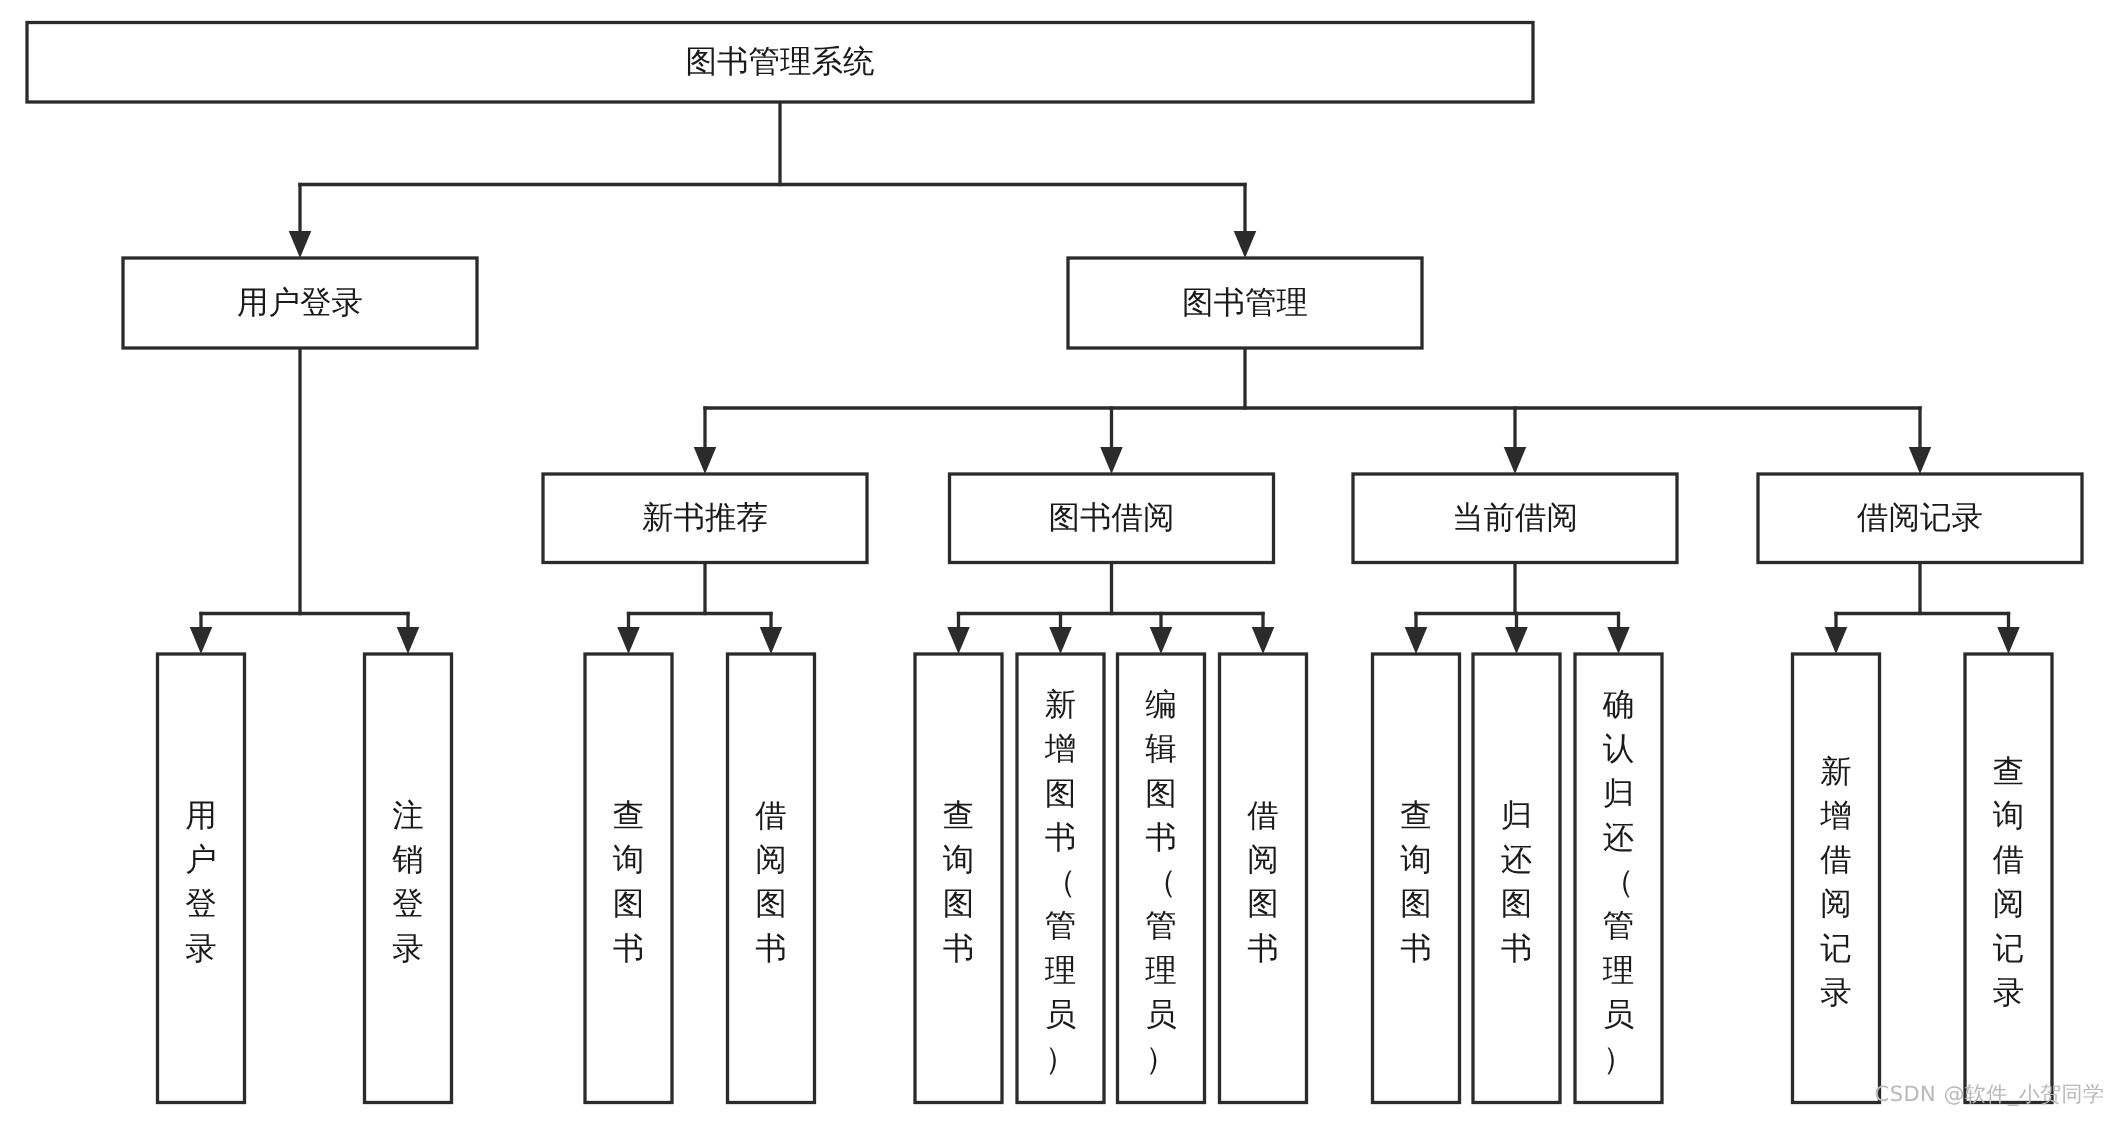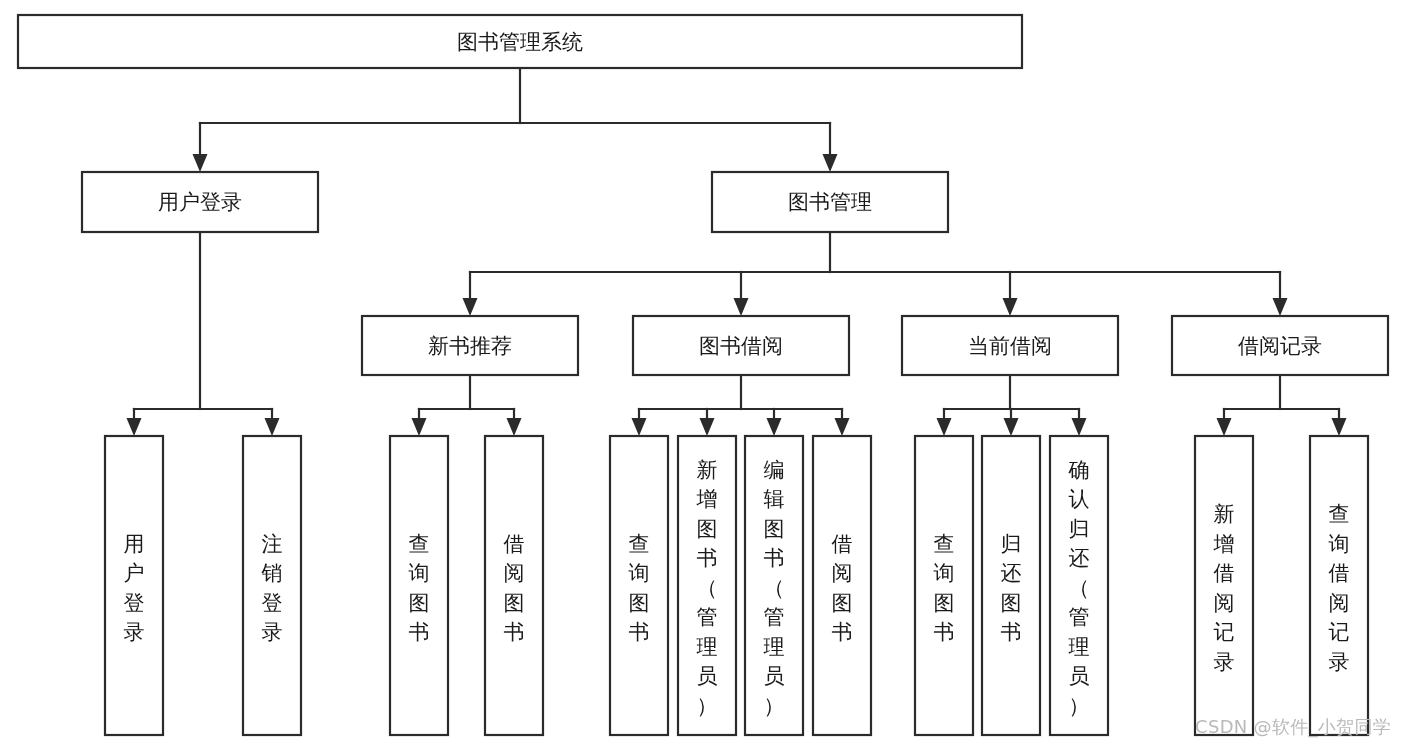--- a/index.html
+++ b/index.html
@@ -44,24 +44,24 @@
     stroke-width: 2.2;
     fill: none;
     stroke-linecap: square;
   }
   .arrow-head {
     fill: #2b2b2b;
     stroke: none;
   }
   .watermark {
     position: absolute;
-    right: 14px;
+    right: 2px;
     bottom: 8px;
     color: #b9b9b9;
-    font-size: 18px;
+    font-size: 14px;
     font-family: "DejaVu Sans", "Liberation Sans", sans-serif;
     white-space: nowrap;
     letter-spacing: 0.3px;
   }
 </style>
 </head>
 <body>
 
 <svg id="chart" viewBox="0 0 1405 747">
     <g>

